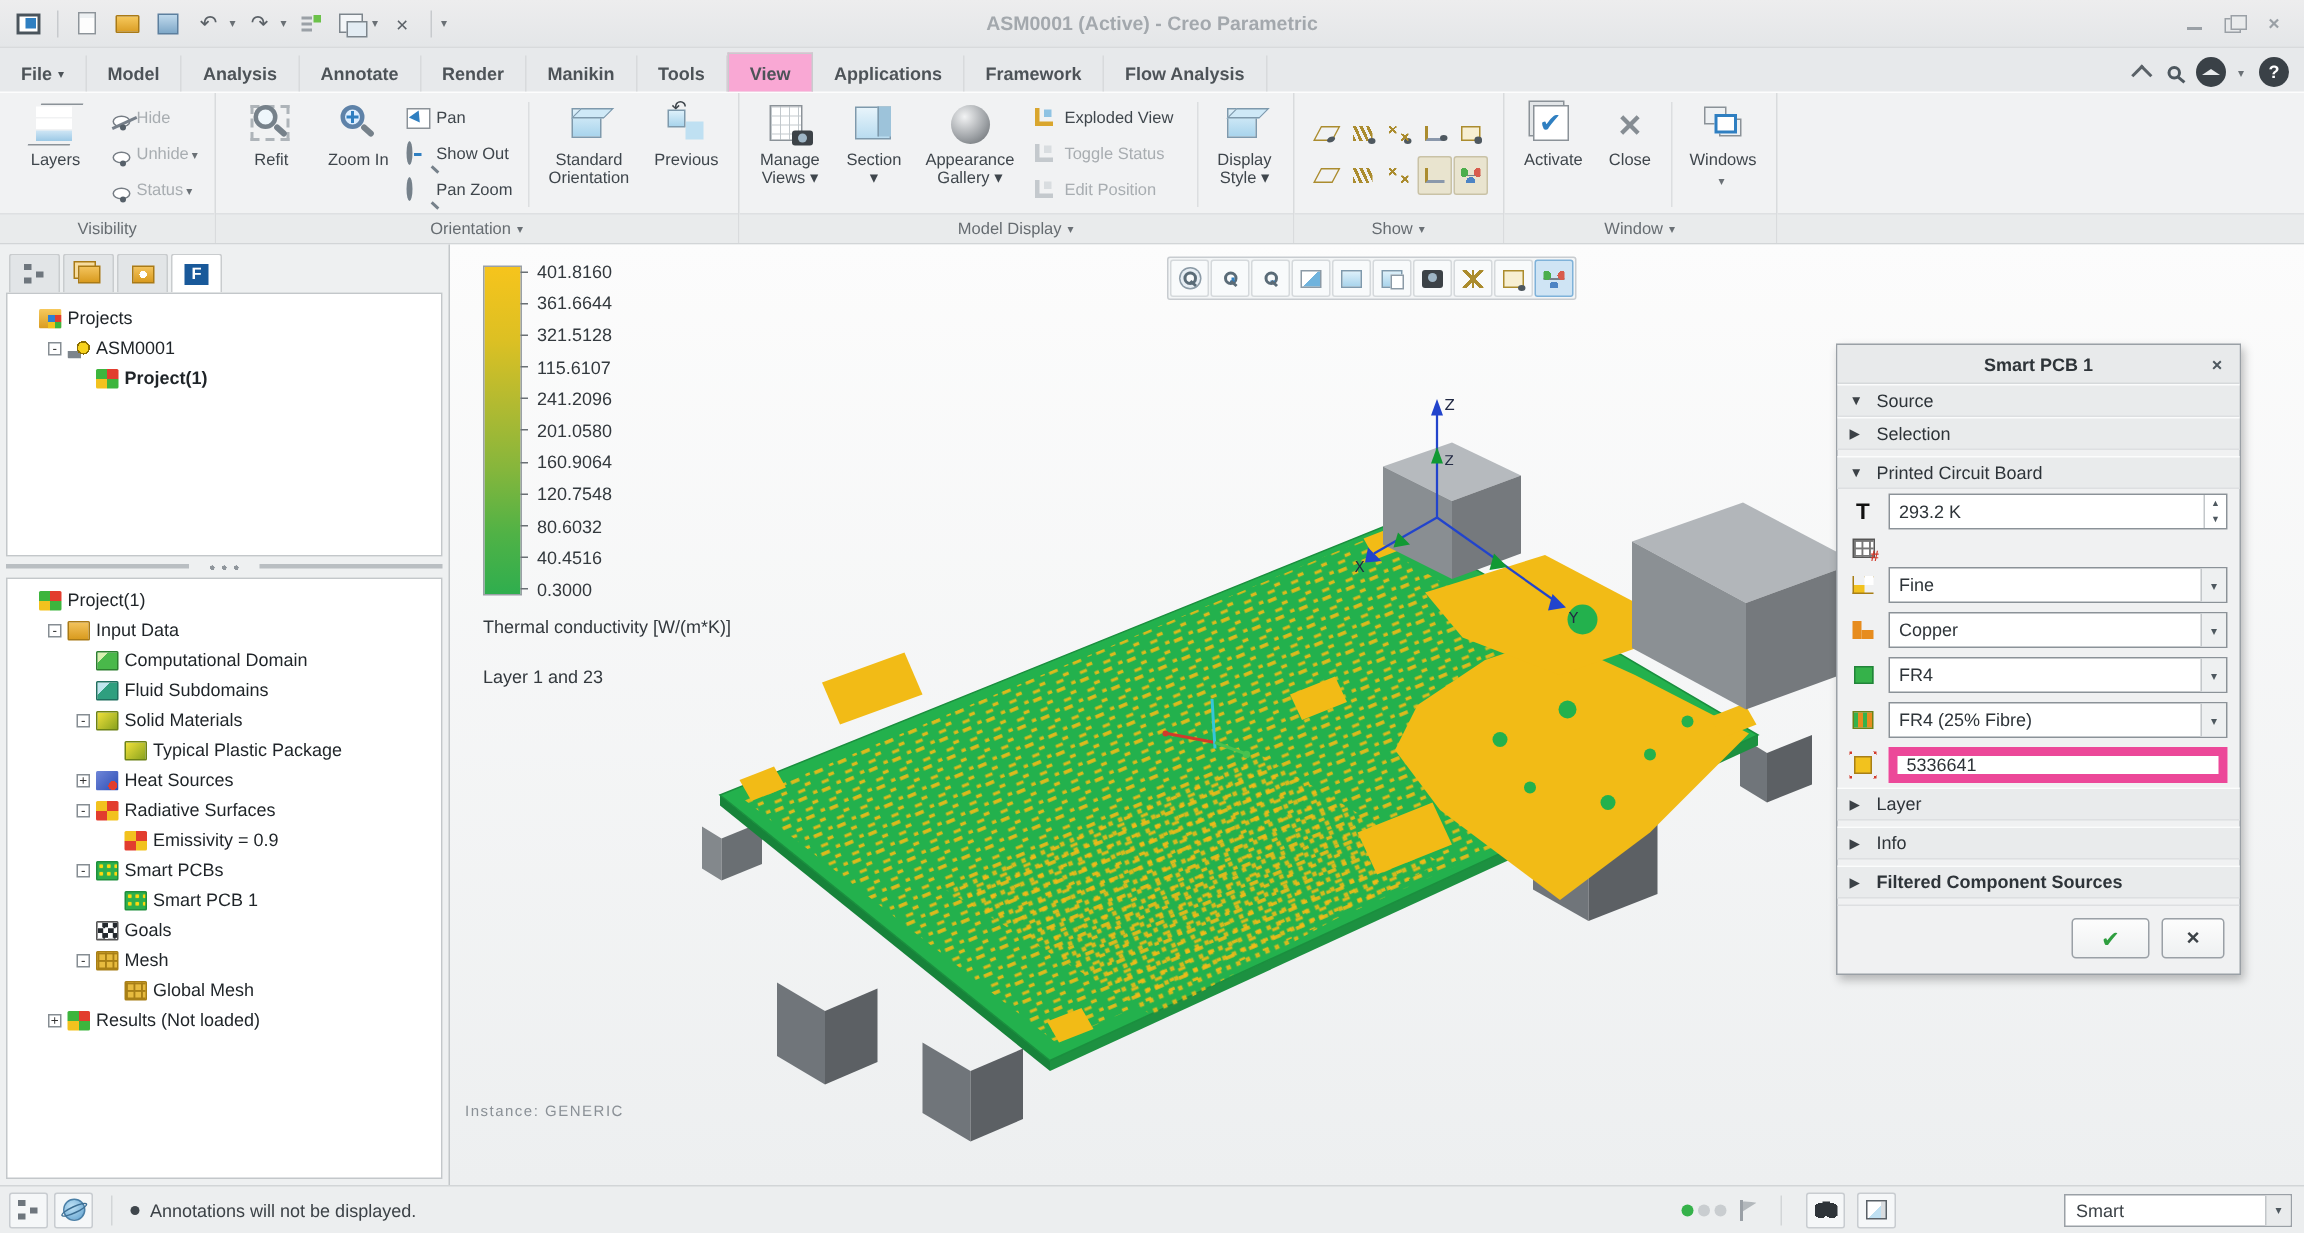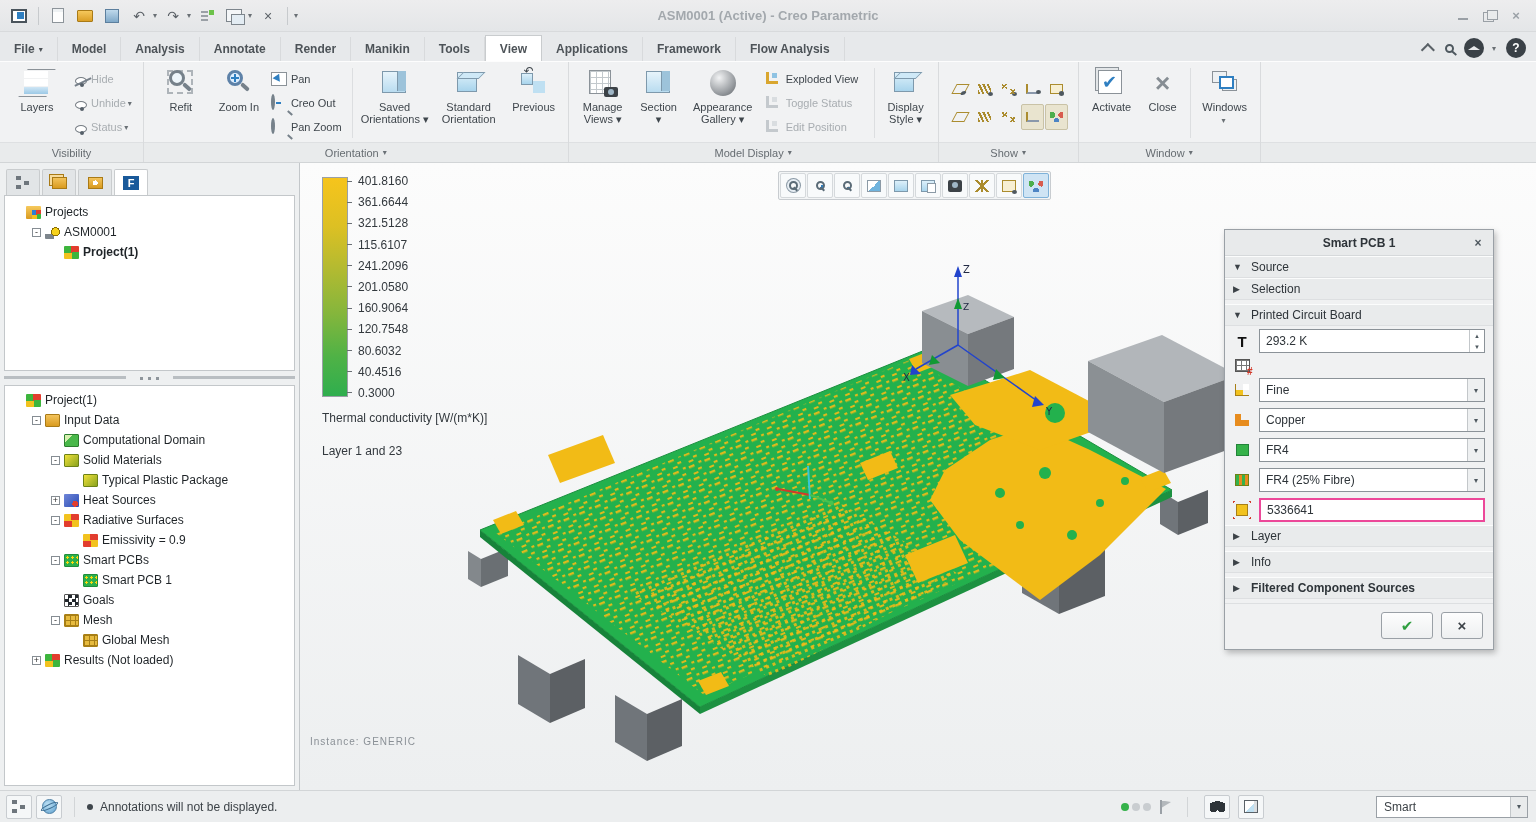--- a/index.html
+++ b/index.html
@@ -24,21 +24,21 @@
   .winctl{margin-left:auto;display:flex;gap:10px;padding-right:12px;align-items:center;}
   .wc{width:16px;height:12px;position:relative;color:#9aa0a6;}
   .wc-min::after{content:"";position:absolute;left:2px;bottom:2px;width:10px;height:2px;background:#9aa0a6;}
   .wc-restore::before{content:"";position:absolute;left:1px;bottom:0;width:9px;height:8px;border:1.5px solid #9aa0a6;}
   .wc-restore::after{content:"";position:absolute;right:0;top:0;width:9px;height:8px;border:1.5px solid #9aa0a6;background:#e9ebec;}
   .wc-close{font-size:13px;line-height:12px;text-align:center;font-weight:bold;}
 
   
   .tabrow{height:30px;background:#e7e9eb;display:flex;align-items:flex-end;border-bottom:1px solid #fdfdfd;position:relative;}
   .tab{height:24px;padding:0 14px;display:flex;align-items:center;gap:4px;font-size:12px;font-weight:bold;color:#4d5358;border-right:1px solid #d8dadc;cursor:default;}
-  .tab[data-active="true"]{background:#ffffff;border:1px solid #c9ccce;border-bottom:none;height:26px;justify-content:flex-end;}
+  .tab[data-active="true"]{background:#f9a8d4;border:1px solid #c9ccce;border-bottom:none;height:26px;justify-content:flex-end;}
   .tab .tab-arrow{font-size:8px;color:#5a6artf;}
   .tab .tab-arrow:empty{display:none;}
   .tabrow-right{position:absolute;right:10px;top:2px;display:flex;align-items:center;gap:9px;}
   .chev{width:10px;height:10px;border-left:2px solid #5a6167;border-top:2px solid #5a6167;transform:rotate(45deg) translateY(3px);}
   .mag{width:9px;height:9px;border:2px solid #4e585f;border-radius:50%;position:relative;}
   .mag::after{content:"";position:absolute;width:6px;height:2px;background:#4e585f;right:-5px;bottom:-3px;transform:rotate(40deg);}
   .circbtn{width:20px;height:20px;border-radius:50%;background:#3a4147;color:#fff;display:flex;align-items:center;justify-content:center;font-size:12px;font-weight:bold;}
   .circbtn .caphat{width:12px;height:4px;background:#e8eaec;clip-path:polygon(0 100%,50% 0,100% 100%);}
 
   
@@ -189,21 +189,21 @@
   .fibre-ic{width:14px;height:12px;background:repeating-linear-gradient(90deg,#35b24a 0 3px,#e78c1e 3px 6px);border:1px solid #6d8215;}
   .seed-ic{width:12px;height:12px;background:#f2c21e;border:1px solid #a87f16;transform:rotate(0deg);position:relative;box-shadow:-3px -3px 0 -1px transparent;}
   .seed-ic::before{content:"";position:absolute;inset:-4px;background:radial-gradient(circle at 0 0,#d23b2c 0 2px,transparent 2px),radial-gradient(circle at 100% 0,#d23b2c 0 2px,transparent 2px),radial-gradient(circle at 0 100%,#d23b2c 0 2px,transparent 2px),radial-gradient(circle at 100% 100%,#d23b2c 0 2px,transparent 2px);}
   .spinfield{flex:1;height:24px;background:#fff;border:1px solid #8b9298;display:flex;align-items:center;}
   .spinfield .val{flex:1;padding:0 6px;}
   .spinner{width:15px;height:100%;border-left:1px solid #c3c7ca;display:flex;flex-direction:column;}
   .spinner span{flex:1;display:flex;align-items:center;justify-content:center;font-size:6px;color:#4e585f;}
   .dropfield{flex:1;height:24px;background:#fff;border:1px solid #8b9298;display:flex;align-items:center;}
   .dropfield .val{flex:1;padding:0 6px;}
   .dropbtn{width:17px;height:100%;border-left:1px solid #c3c7ca;background:#eef0f1;display:flex;align-items:center;justify-content:center;font-size:8px;color:#4e585f;}
-  .textfield{flex:1;height:24px;background:#fff;border:2px solid #ec4899;display:flex;align-items:center;padding:0 6px;}
+  .textfield{flex:1;height:24px;background:#fff;border:6px solid #ec4899;display:flex;align-items:center;padding:0 6px;}
   .dlg-footer{display:flex;justify-content:flex-end;gap:8px;padding:8px 10px 10px;border-top:1px solid #dddfe1;margin-top:4px;}
   .okbtn,.cancelbtn{width:52px;height:27px;background:linear-gradient(#fdfdfd,#eef0f1);border:1px solid #9aa0a6;border-radius:3px;display:flex;align-items:center;justify-content:center;font-size:15px;font-weight:bold;}
   .okbtn{color:#2e9e3f;}
   .cancelbtn{width:42px;color:#3c4247;}
 
   
   .statusbar{height:32px;background:#eceeef;border-top:1px solid #d2d5d7;display:flex;align-items:center;position:relative;font-size:12px;color:#3c4247;}
   .sb-left{display:flex;align-items:center;gap:4px;padding-left:6px;}
   .sb-btn{width:26px;height:24px;border:1px solid #c8ccd0;background:#f5f7f8;border-radius:2px;display:flex;align-items:center;justify-content:center;}
   .sb-globe{width:15px;height:15px;border-radius:50%;background:radial-gradient(circle at 38% 35%,#bfe2f5,#5d9fce);border:1px solid #4a7fa6;position:relative;}
@@ -386,35 +386,28 @@
             </div>
           <span class="lbl">Zoom In</span>
         </div>
         <div class="rcol">
           <div class="rbtn-sm">
               <span class="si si-pan"></span>
               <span>Pan</span>
             </div>
           <div class="rbtn-sm">
               <span class="si"><span class="si-zoomout"></span></span>
-              <span>Creo Out</span>
+              <span>Show Out</span>
             </div>
           <div class="rbtn-sm">
               <span class="si"><span class="si-panzoom"></span></span>
               <span>Pan Zoom</span>
             </div>
         </div>
         <div class="vsep"></div>
-        <div class="rbtn-lg" style="width:74px;">
-          <div class="bi">
-              <div class="bi-box"></div>
-            </div>
-          <span class="lbl">Saved
-Orientations ▾</span>
-        </div>
         <div class="rbtn-lg" style="width:70px;">
           <div class="bi">
               <div class="bi-cube"></div>
             </div>
           <span class="lbl">Standard
 Orientation</span>
         </div>
         <div class="rbtn-lg" style="width:56px;">
           <div class="bi">
               <div class="bi-prev"></div>
@@ -632,20 +625,25 @@
               <span class="ticon" data-icon="folder"></span>
               <span class="tlabel">Input Data</span>
             </div>
 
             <div class="titem" data-depth="2">
               <span class="texp"></span>
               <span class="ticon" data-icon="domain"></span>
               <span class="tlabel">Computational Domain</span>
             </div>
 
+            <div class="titem" data-depth="2">
+              <span class="texp"></span>
+              <span class="ticon" data-icon="fluid"></span>
+              <span class="tlabel">Fluid Subdomains</span>
+            </div>
 
             <div class="titem" data-depth="2">
               <span class="texp">-</span>
               <span class="ticon" data-icon="solid"></span>
               <span class="tlabel">Solid Materials</span>
             </div>
 
             <div class="titem" data-depth="3">
               <span class="texp"></span>
               <span class="ticon" data-icon="solid"></span>

